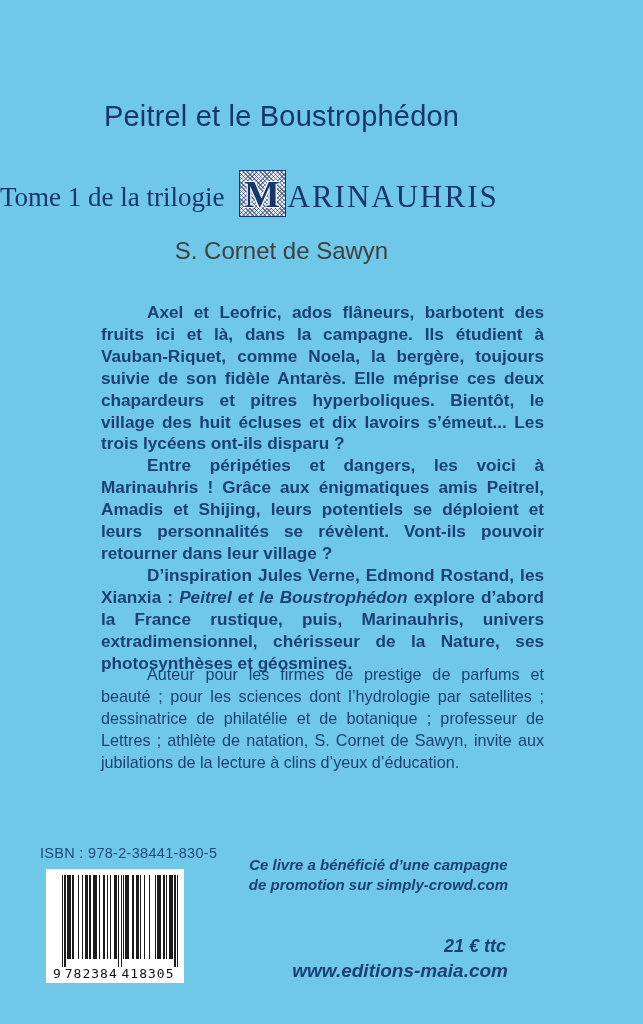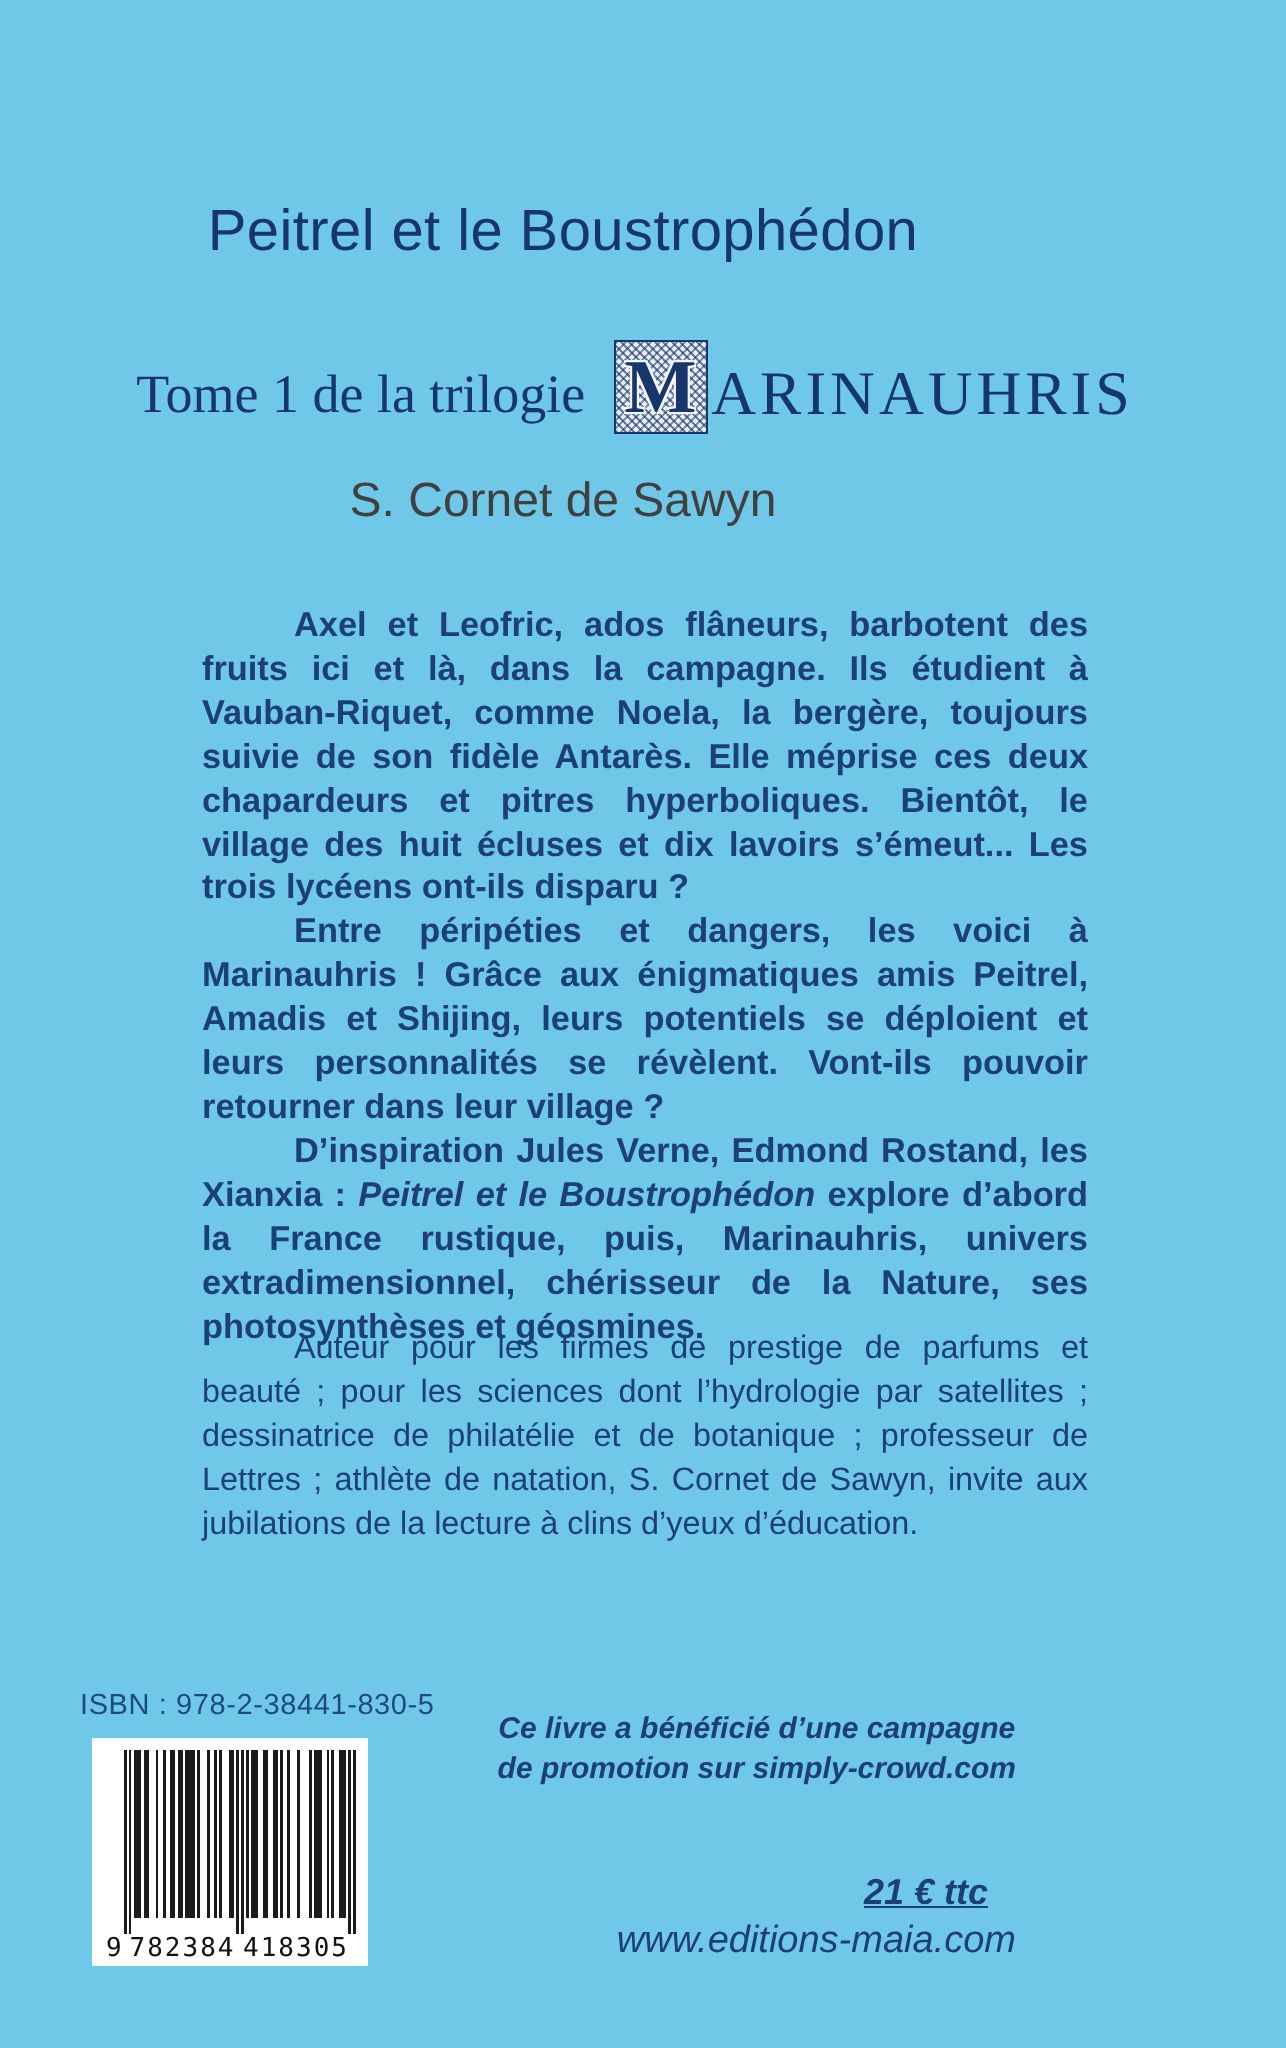--- a/index.html
+++ b/index.html
@@ -8,23 +8,22 @@
     position:relative;width:563px;height:1024px;overflow:hidden;
     background:#6fc8e8;color:#1c4076;
     font-family:"Liberation Sans",sans-serif;
   }
   .book-title{
     position:absolute;top:100px;left:0;width:100%;text-align:center;
     font-size:29px;color:#16366c;letter-spacing:0.2px;
   }
   .series-line{
     position:absolute;top:170px;left:0;width:100%;
-    display:flex;align-items:flex-end;justify-content:center;
+    display:flex;align-items:flex-end;
     color:#16366c;
-    padding-left:36px;
   }
   .series-prefix{
     font-family:"Liberation Serif",serif;font-size:27px;line-height:1;
     padding-bottom:6px;margin-right:14px;
   }
   .ornate-m{
     width:47px;height:47px;box-sizing:border-box;flex:0 0 auto;
     border:1px solid #17366c;
     background-color:#e9eef4;
     background-image:
@@ -63,26 +62,26 @@
   }
   .barcode-box{
     position:absolute;left:46px;top:869px;width:138px;height:114px;
     background:#ffffff;display:flex;align-items:center;justify-content:center;
   }
   .promo{
     position:absolute;right:55px;top:855px;text-align:center;
     font-style:italic;font-weight:bold;font-size:15px;line-height:20px;
   }
   .price{
-    position:absolute;right:69px;top:936px;text-align:right;
-    font-style:italic;font-weight:bold;font-size:18px;text-decoration:underline;
+    position:absolute;right:57px;top:936px;text-align:right;
+    font-style:italic;font-weight:bold;font-size:18px;
   }
   .website{
     position:absolute;right:55px;top:960px;text-align:left;
-    font-style:italic;font-weight:normal;font-size:19px;margin-left:16px;
+    font-style:italic;font-weight:bold;font-size:19px;margin-left:16px;
   }
 </style>
 </head>
 <body>
 
 <div class="cover">
 
   <div class="book-title">Peitrel et le Boustrophédon</div>
 
   <div class="series-line">

